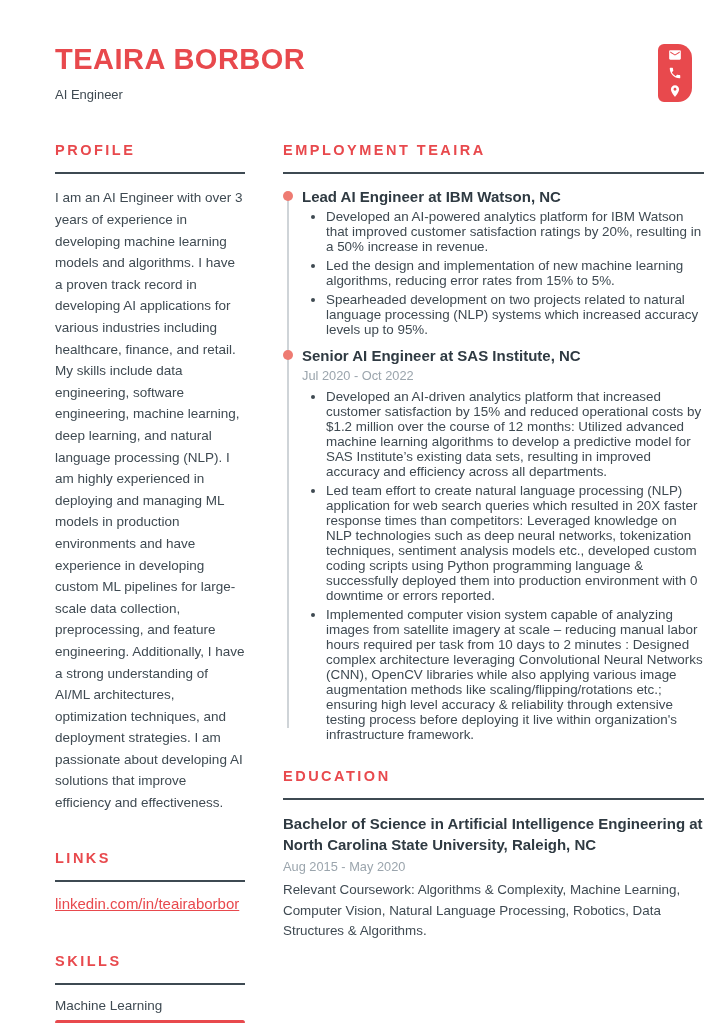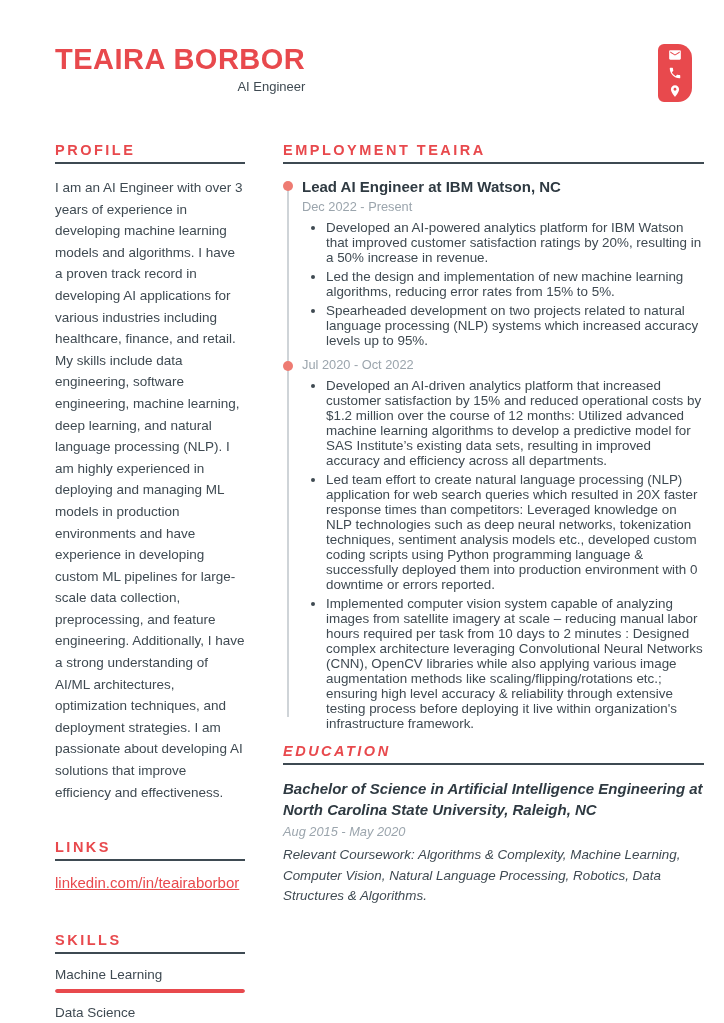--- a/index.html
+++ b/index.html
@@ -14,53 +14,53 @@
   }
   *{box-sizing:border-box;}
   html,body{margin:0;padding:0;background:#fff;}
   .page{
     width:724px;height:1023px;background:#ffffff;overflow:hidden;position:relative;
     font-family:"Liberation Sans",sans-serif;color:var(--text);
   }
   
   .header{display:flex;justify-content:space-between;align-items:flex-start;padding:44px 32px 0 55px;}
   .candidate-name{font-size:29px;font-weight:700;color:var(--accent);letter-spacing:.5px;margin:0;line-height:1.05;}
-  .candidate-title{font-size:13px;color:var(--text);margin-top:5px;text-align:right;}
+  .candidate-title{font-size:13px;color:var(--text);margin-top:13px;}
   .contact{display:flex;gap:10px;align-items:flex-start;}
   .contact-text{text-align:right;font-size:13px;line-height:19px;color:var(--text);padding-top:3px;}
   .email-link{color:var(--accent);text-decoration:underline;display:block;cursor:pointer;}
   .icon-strip{width:34px;height:58px;background:var(--accent);border-radius:6px 14px 14px 6px;
     display:flex;flex-direction:column;align-items:center;justify-content:space-evenly;}
   .cicon{display:flex;}
   .cicon svg{width:14px;height:14px;fill:#fff;}
   
   .columns{display:flex;padding:0 20px 0 55px;margin-top:40px;}
   .col-left{width:190px;flex:none;margin-right:38px;}
   .col-right{flex:1;min-width:0;}
   .sec{font-size:14.5px;font-weight:700;color:var(--accent);letter-spacing:2.5px;
-    border-bottom:2px solid var(--rule);padding-bottom:4px;margin:0 0 13px;}
+    border-bottom:2px solid var(--rule);padding-bottom:14px;margin:0 0 13px;}
   
   .profile-text{font-size:13.5px;line-height:21.6px;color:var(--text);margin:0;}
   .links-section{margin-top:36px;}
   .linkedin-link{font-size:15px;color:var(--accent);text-decoration:underline;cursor:pointer;}
   .skills-section{margin-top:40px;}
   .skill{margin-bottom:12px;}
   .skill-label{font-size:13.5px;color:var(--text);margin-bottom:7px;}
   .skill-track{height:4px;background:var(--bar-bg);border-radius:2px;overflow:hidden;}
   .skill-fill{height:100%;background:var(--accent);border-radius:2px;}
   
   .timeline{position:relative;}
   .timeline::before{content:"";position:absolute;left:4px;top:8px;bottom:14px;width:2px;background:var(--line);}
   .job{position:relative;padding-left:19px;margin-bottom:9px;}
   .dot{position:absolute;left:0;top:4px;width:10px;height:10px;border-radius:50%;background:var(--dot);}
   .job-title{font-size:15px;font-weight:700;color:var(--heading-dark);margin:0 0 3px;line-height:19px;}
   .dates{font-size:12.8px;color:var(--muted);margin-bottom:6px;}
   .job ul{margin:0;padding-left:24px;list-style:disc;}
   .job li{font-size:13.4px;line-height:15px;color:var(--text);margin-bottom:4px;}
-  .education-section{margin-top:12px;font-style:italic;}
+  .education-section{margin-top:26px;}
   .edu-title{font-size:15px;font-weight:700;color:var(--heading-dark);line-height:21px;margin:0 0 4px;}
   .edu-desc{font-size:13.4px;line-height:20.5px;color:var(--text);margin:3px 0 0;}
 </style>
 </head>
 <body>
 
 <div class="page">
 
   <header class="header">
     <div class="identity">
@@ -119,30 +119,30 @@
     </aside>
 
     <main class="col-right">
       <section>
         <h2 class="sec">EMPLOYMENT TEAIRA</h2>
         <div class="timeline">
 
           <article class="job">
             <span class="dot"></span>
             <h3 class="job-title">Lead AI Engineer at IBM Watson, NC</h3>
-            <div class="dates">Dec 2022 - Present</div>
             <ul>
               <li>Developed an AI-powered analytics platform for IBM Watson that improved customer satisfaction ratings by 20%, resulting in a 50% increase in revenue.</li>
               <li>Led the design and implementation of new machine learning algorithms, reducing error rates from 15% to 5%.</li>
               <li>Spearheaded development on two projects related to natural language processing (NLP) systems which increased accuracy levels up to 95%.</li>
             </ul>
           </article>
 
           <article class="job">
             <span class="dot"></span>
+            <h3 class="job-title">Senior AI Engineer at SAS Institute, NC</h3>
             <div class="dates">Jul 2020 - Oct 2022</div>
             <ul>
               <li>Developed an AI-driven analytics platform that increased customer satisfaction by 15% and reduced operational costs by $1.2 million over the course of 12 months: Utilized advanced machine learning algorithms to develop a predictive model for SAS Institute’s existing data sets, resulting in improved accuracy and efficiency across all departments.</li>
               <li>Led team effort to create natural language processing (NLP) application for web search queries which resulted in 20X faster response times than competitors: Leveraged knowledge on NLP technologies such as deep neural networks, tokenization techniques, sentiment analysis models etc., developed custom coding scripts using Python programming language &amp; successfully deployed them into production environment with 0 downtime or errors reported.</li>
               <li>Implemented computer vision system capable of analyzing images from satellite imagery at scale – reducing manual labor hours required per task from 10 days to 2 minutes : Designed complex architecture leveraging Convolutional Neural Networks (CNN), OpenCV libraries while also applying various image augmentation methods like scaling/flipping/rotations etc.; ensuring high level accuracy &amp; reliability through extensive testing process before deploying it live within organization's infrastructure framework.</li>
             </ul>
           </article>
 
         </div>
       </section>

